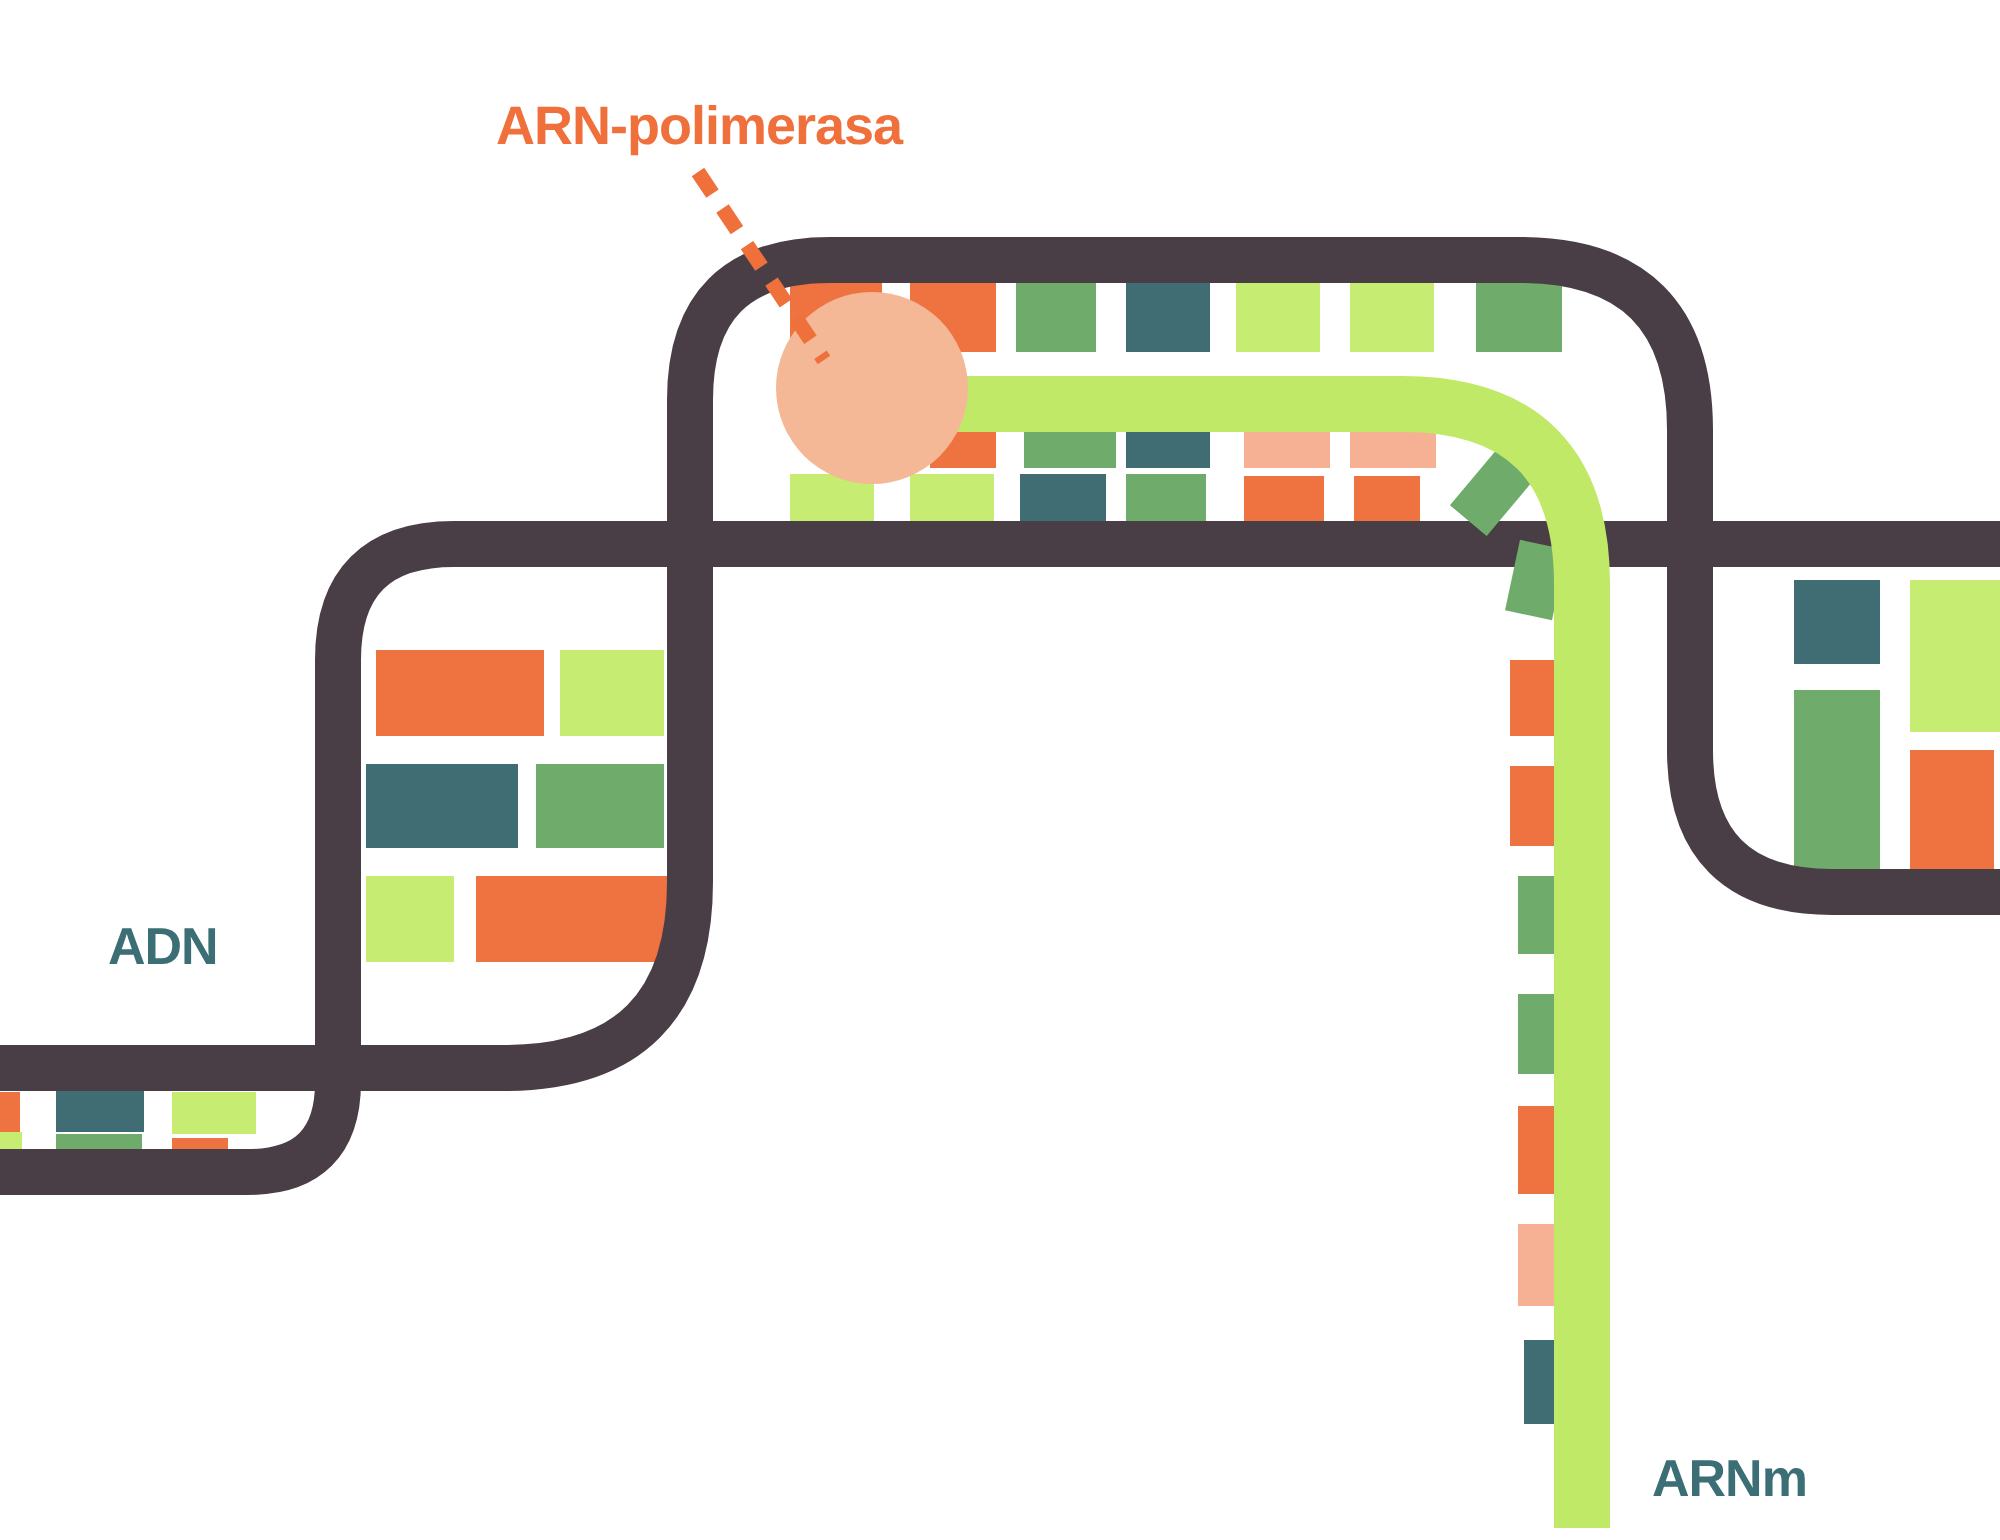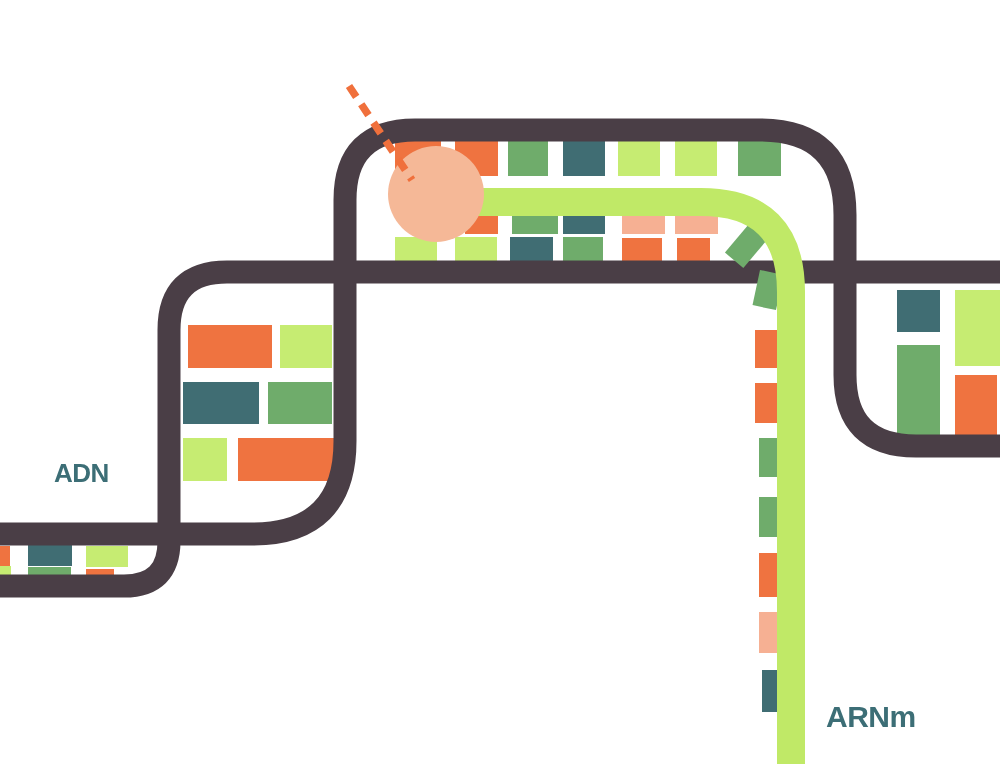--- a/index.html
+++ b/index.html
@@ -16,21 +16,21 @@
   .pointer-dashes{fill:none;stroke:var(--label_orange);stroke-width:7.5;stroke-dasharray:13 9;}
   .diagram-label{
     position:absolute;
     font-weight:bold;
     letter-spacing:-0.5px;
     white-space:nowrap;
     user-select:none;
   }
   #label-polymerase{left:248px;top:48px;font-size:27px;color:var(--label_orange);}
   #label-adn{left:54px;top:458px;font-size:26px;color:var(--label_teal);}
-  #label-arnm{left:826px;top:700px;font-size:30px;color:var(--label_teal);text-align:right;}
+  #label-arnm{left:826px;top:724px;font-size:26px;color:var(--label_teal);text-align:right;}
 </style>
 </head>
 <body>
 
 <div id="stage" style="--strand_dark: #4a3e46; --orange: #ef7340; --light_green: #c6ec72; --green: #6fac6b; --teal: #406d73; --peach: #f6b093; --polymerase_circle: #f5b897; --mrna_strand: #c0e967; --label_orange: #f0703c; --label_teal: #3c6e76;">
 
   <svg id="diagram-svg" width="1000" height="770" viewBox="0 0 1000 770">
 
     <g id="g-blocks-under">
         <rect x="395" y="132" width="46" height="44" fill="#ef7340"></rect>
@@ -86,15 +86,16 @@
         <rect x="762" y="670" width="18" height="42" fill="#406d73"></rect>
       </g>
 
     <path id="mrna-path" class="mrna-strand" d="M 437 202 L 701 202 Q 791 202 791 292 L 791 764"></path>
 
     <circle id="polymerase-circle" cx="436" cy="194" r="48" fill="#f5b897"></circle>
 
     <path class="pointer-dashes" d="M 349 86 L 412 180"></path>
   </svg>
 
+  <div class="diagram-label" id="label-polymerase">ARN-polimerasa</div>
   <div class="diagram-label" id="label-adn">ADN</div>
   <div class="diagram-label" id="label-arnm">ARNm</div>
 </div>
 
 </body></html>

